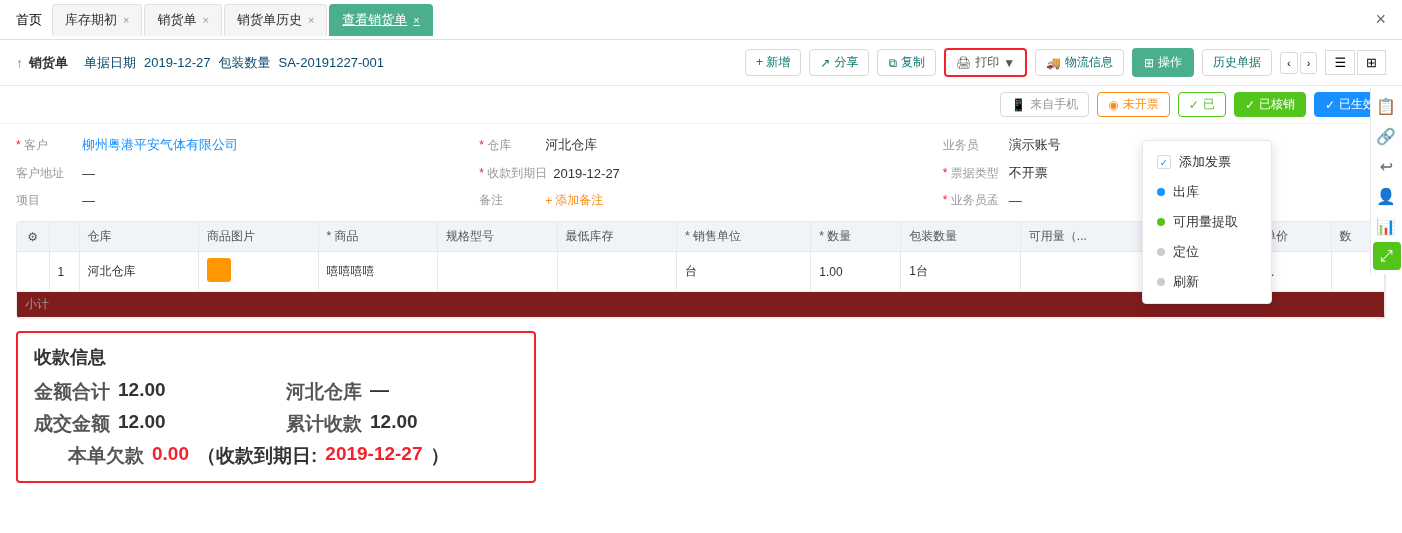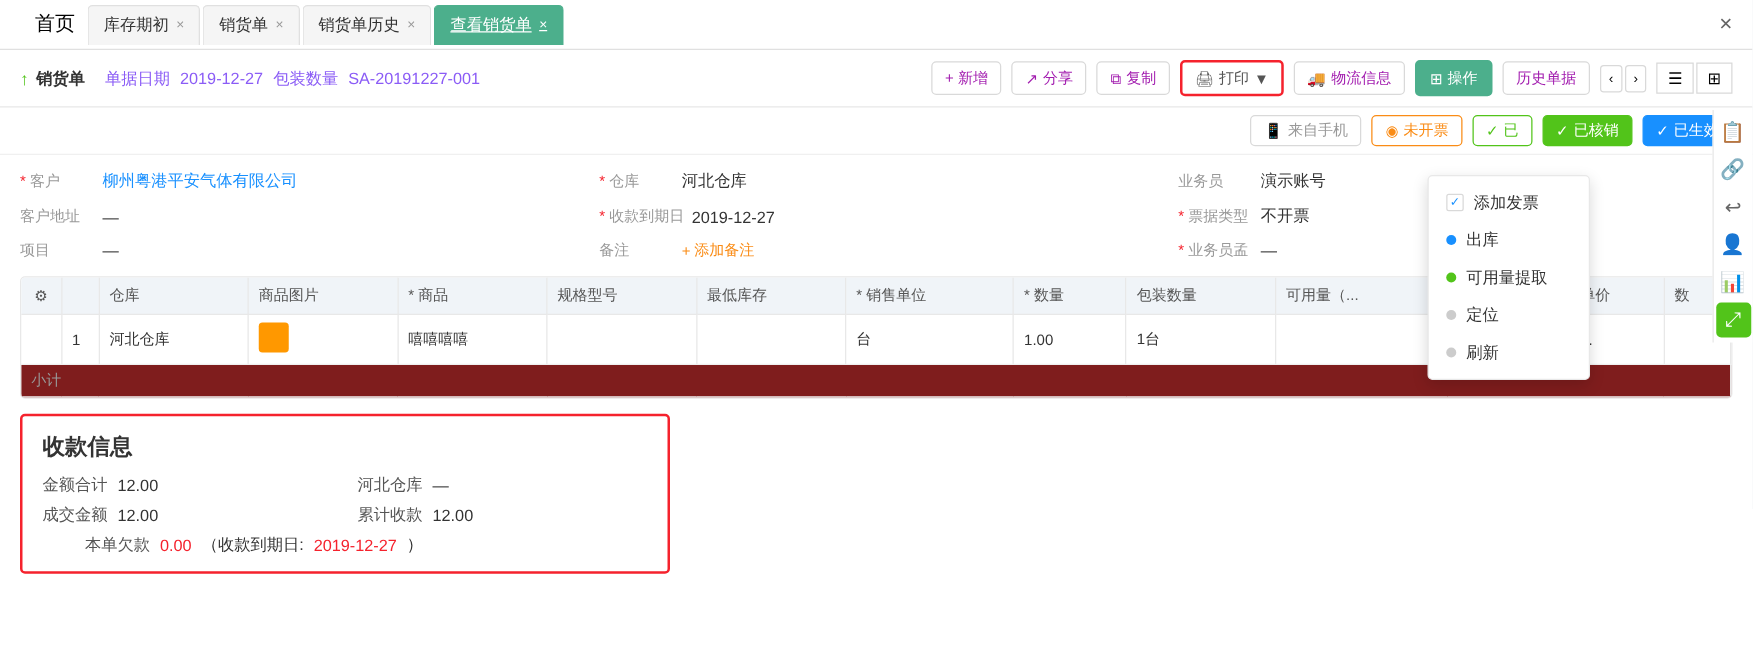--- a/index.html
+++ b/index.html
@@ -12,41 +12,41 @@
       height: 40px; gap: 2px;
     }
     .tab-item {
       display: flex; align-items: center; padding: 0 12px; height: 32px;
       border-radius: 4px 4px 0 0; cursor: pointer; font-size: 13px;
       gap: 6px; background: #f5f5f5; border: 1px solid #e0e0e0; border-bottom: none;
     }
     .tab-item.active { background: #4caf8c; color: #fff; border-color: #4caf8c; text-decoration: underline; }
     .tab-item .tab-close { font-size: 11px; color: #999; cursor: pointer; }
     .tab-item.active .tab-close { color: #fff; }
-    .tab-home { background: transparent; border: none; font-size: 16px; cursor: pointer; padding: 0 8px; margin-left: 12px; }
+    .tab-home { background: transparent; border: none; font-size: 13px; cursor: pointer; padding: 0 8px; }
     .tab-bar-right { margin-left: auto; }
     .close-btn { background: none; border: none; font-size: 18px; cursor: pointer; color: #666; padding: 0 8px; }
 
     
     .main-container { background: #fff; margin: 0; padding: 0; min-height: 493px; position: relative; }
 
     
     .form-header {
       display: flex; align-items: center; padding: 8px 16px;
       border-bottom: 1px solid #e8e8e8; gap: 16px; background: #fff;
     }
     .form-title { display: flex; align-items: center; gap: 6px; font-weight: bold; color: #333; }
     .form-title-icon { color: #52c41a; font-size: 14px; }
     .form-meta { display: flex; align-items: center; gap: 8px; font-size: 13px; color: #555; }
-    .form-meta span { color: #8b5cf6; }
+    .form-meta span { color: #0c4a6e; }
     .form-actions { margin-left: auto; display: flex; align-items: center; gap: 8px; }
     .action-btn {
       display: flex; align-items: center; gap: 4px; padding: 4px 10px;
       border: 1px solid #d9d9d9; border-radius: 4px; background: #fff;
-      cursor: pointer; font-size: 12px; color: #a21caf;
+      cursor: pointer; font-size: 12px; color: #0f766e;
     }
     .action-btn.active-tab { background: #4caf8c; color: #fff; border-color: #4caf8c; }
     .action-btn.highlighted { background: #fff; border: 2px solid #f5222d; color: #555; }
     .nav-arrows { display: flex; gap: 2px; }
     .nav-arr { padding: 4px 6px; border: 1px solid #d9d9d9; border-radius: 3px; cursor: pointer; background: #fff; font-size: 11px; }
     .view-toggle { display: flex; gap: 2px; }
     .view-btn { padding: 4px 8px; border: 1px solid #d9d9d9; background: #fff; cursor: pointer; font-size: 13px; }
 
     
     .status-row {
@@ -83,21 +83,21 @@
     .col-num { width: 30px; text-align: center; }
     .product-img { width: 24px; height: 24px; background: #ff9800; border-radius: 3px; display: inline-block; }
 
     
     .payment-section {
       margin: 12px 16px; border: 2px solid #f5222d; border-radius: 4px;
       padding: 12px 16px; max-width: 520px;
     }
     .payment-title { font-weight: bold; font-size: 18px; margin-bottom: 10px; }
     .payment-grid { display: grid; grid-template-columns: 1fr 1fr; gap: 6px 20px; }
-    .payment-row { display: flex; align-items: center; gap: 8px; font-size: 13px; }
+    .payment-row { display: flex; gap: 8px; font-size: 19px; font-weight: bold; }
     .payment-label { color: #555; white-space: nowrap; }
     .payment-value { color: #333; }
     .payment-value.red { color: #f5222d; }
     .payment-value.date-red { color: #f5222d; }
 
     
     .right-sidebar {
       position: absolute; right: 0; top: 48px; width: 32px;
       display: flex; flex-direction: column; gap: 2px; align-items: center;
       background: #fff; border-left: 1px solid #e8e8e8; padding: 4px 0;

